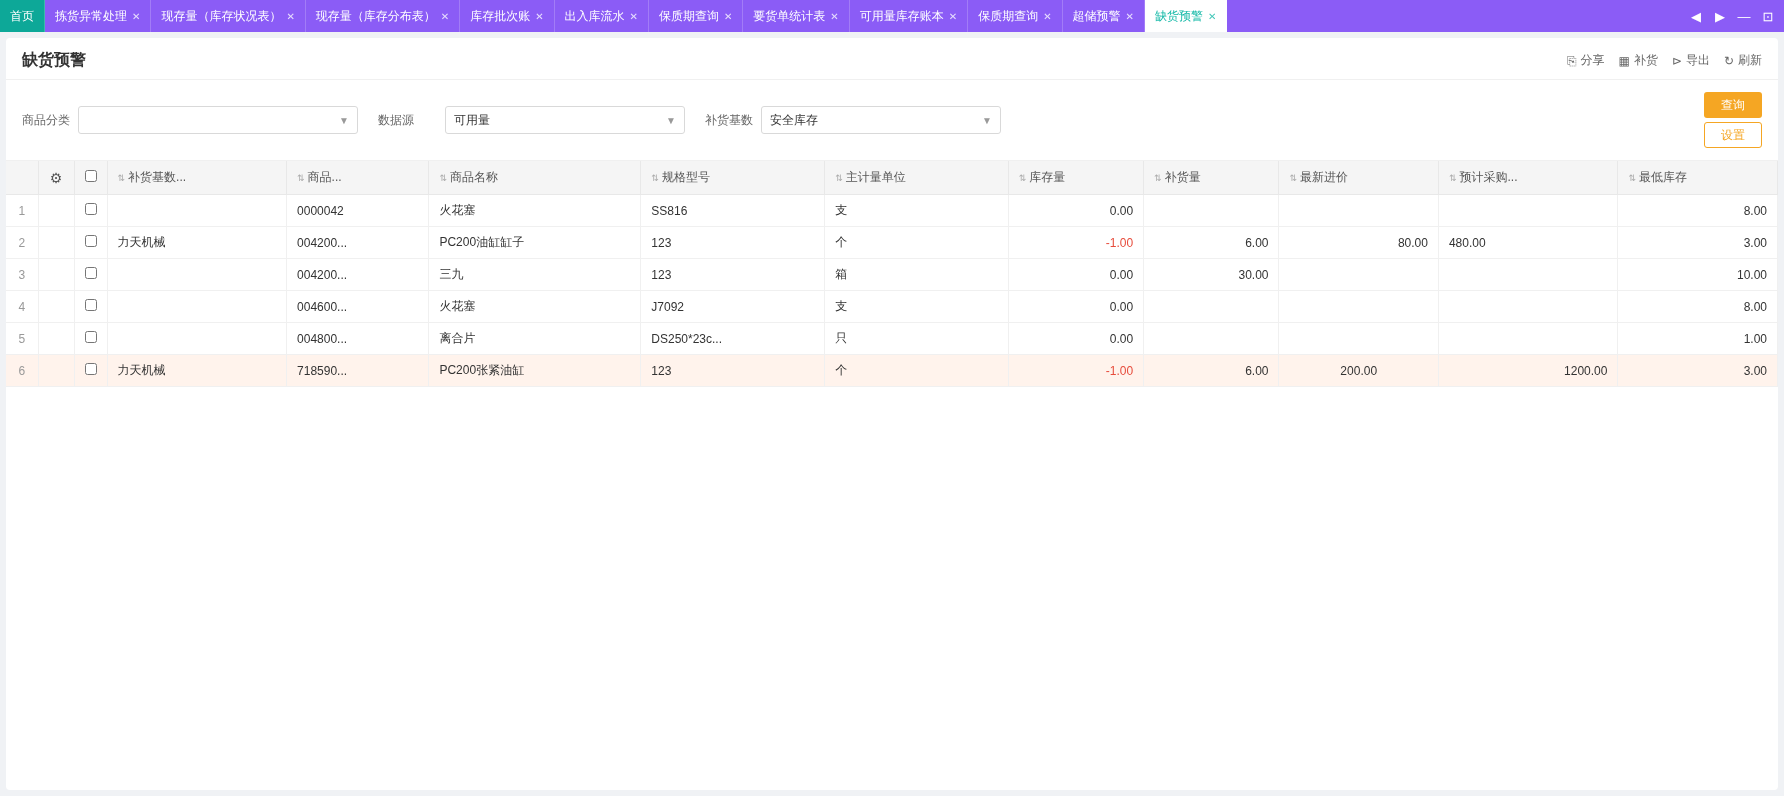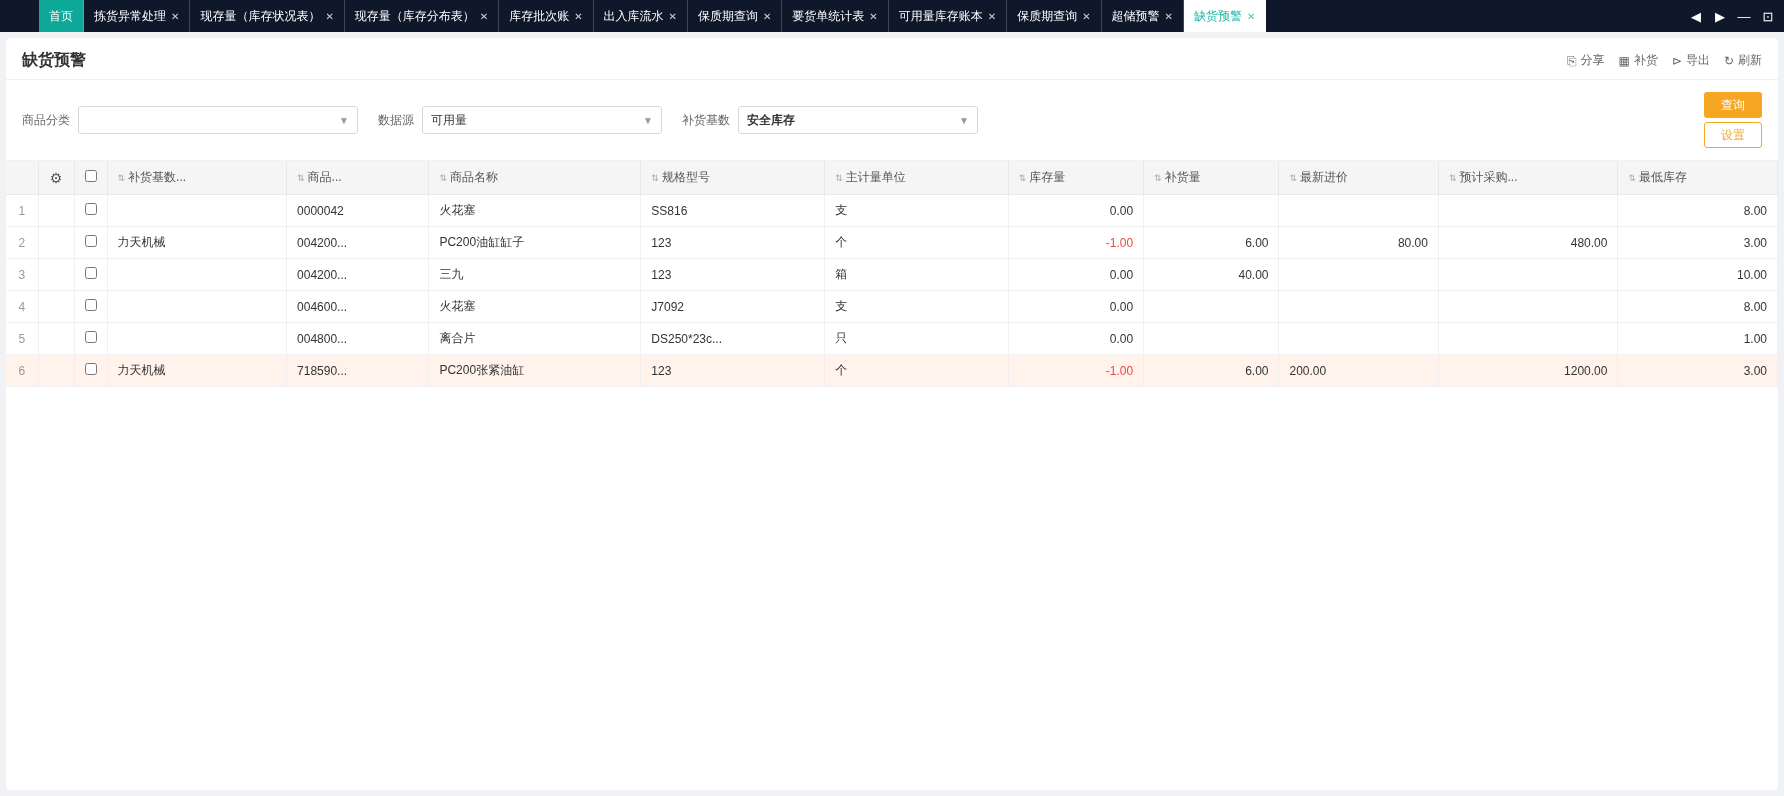--- a/index.html
+++ b/index.html
@@ -2,25 +2,24 @@
 <html><head>
   <meta charset="utf-8">
   <style>
     * { box-sizing: border-box; margin: 0; padding: 0; font-family: 'Microsoft YaHei', Arial, sans-serif; }
     body { background: #f0f2f5; font-size: 12px; color: #333; overflow: hidden; }
 
     
     .top-nav {
       display: flex;
       align-items: center;
-      background: #0f172a;
+      background: #8b5cf6;
       height: 32px;
       overflow: hidden;
       position: relative;
-      padding-left: 39px;
     }
     .nav-tab {
       display: flex;
       align-items: center;
       padding: 0 10px;
       height: 100%;
       color: #fff;
       font-size: 12px;
       white-space: nowrap;
       cursor: pointer;
@@ -284,29 +283,29 @@
     <div class="filter-group">
       <span class="filter-label">商品分类</span>
       <div class="filter-select" style="min-width:280px;">
         <span class="filter-select-value"></span>
         <span class="chevron">▼</span>
       </div>
     </div>
 
     <div class="filter-group">
       <span class="filter-label">数据源</span>
-      <div class="filter-select" style="min-width:240px;">
+      <div class="filter-select" style="min-width:240px;margin-left:23px;">
         <span class="filter-select-value">可用量</span>
         <span class="chevron">▼</span>
       </div>
     </div>
 
     <div class="filter-group">
       <span class="filter-label">补货基数</span>
-      <div class="filter-select" style="min-width:240px;font-weight:bold;">
+      <div class="filter-select" style="min-width:240px;">
         <span class="filter-select-value">安全库存</span>
         <span class="chevron">▼</span>
       </div>
     </div>
 
     <div class="filter-actions">
       <button class="btn-query">查询</button>
       <button class="btn-settings">设置</button>
     </div>
   </div>
@@ -401,34 +400,34 @@
             <td style="text-align: center;"></td>
             <td style="text-align: center;"><input type="checkbox" style=""></td>
             <td>力天机械</td>
             <td>004200...</td>
             <td>PC200油缸缸子</td>
             <td>123</td>
             <td>个</td>
             <td style="color: rgb(231, 76, 60); text-align: right;">-1.00</td>
             <td style="text-align: right;">6.00</td>
             <td style="text-align: right;">80.00</td>
-            <td style="text-align: right;">480.00</td>
+            <td style="text-align: left;">480.00</td>
             <td style="text-align: right;">3.00</td>
           </tr>
           <tr>
             <td class="row-num">3</td>
             <td style="text-align: center;"></td>
             <td style="text-align: center;"><input type="checkbox" style=""></td>
             <td></td>
             <td>004200...</td>
             <td>三九</td>
             <td>123</td>
             <td>箱</td>
             <td style="text-align: right;">0.00</td>
-            <td style="text-align: right;">40.00</td>
+            <td style="text-align: right;">30.00</td>
             <td></td>
             <td></td>
             <td style="text-align: right;">10.00</td>
           </tr>
           <tr>
             <td class="row-num">4</td>
             <td style="text-align: center;"></td>
             <td style="text-align: center;"><input type="checkbox" style=""></td>
             <td></td>
             <td>004600...</td>
@@ -460,20 +459,20 @@
             <td class="row-num">6</td>
             <td style="text-align: center;"></td>
             <td style="text-align: center;"><input type="checkbox" style=""></td>
             <td>力天机械</td>
             <td>718590...</td>
             <td>PC200张紧油缸</td>
             <td>123</td>
             <td>个</td>
             <td style="color: rgb(231, 76, 60); text-align: right;">-1.00</td>
             <td style="text-align: right;">6.00</td>
-            <td style="text-align: left;">200.00</td>
+            <td style="text-align: center;">200.00</td>
             <td style="text-align: right; margin-top: 27px;">1200.00</td>
             <td style="text-align: right;">3.00</td>
           </tr>
         </tbody>
     </table>
   </div>
 </div>
 
 </body></html>

